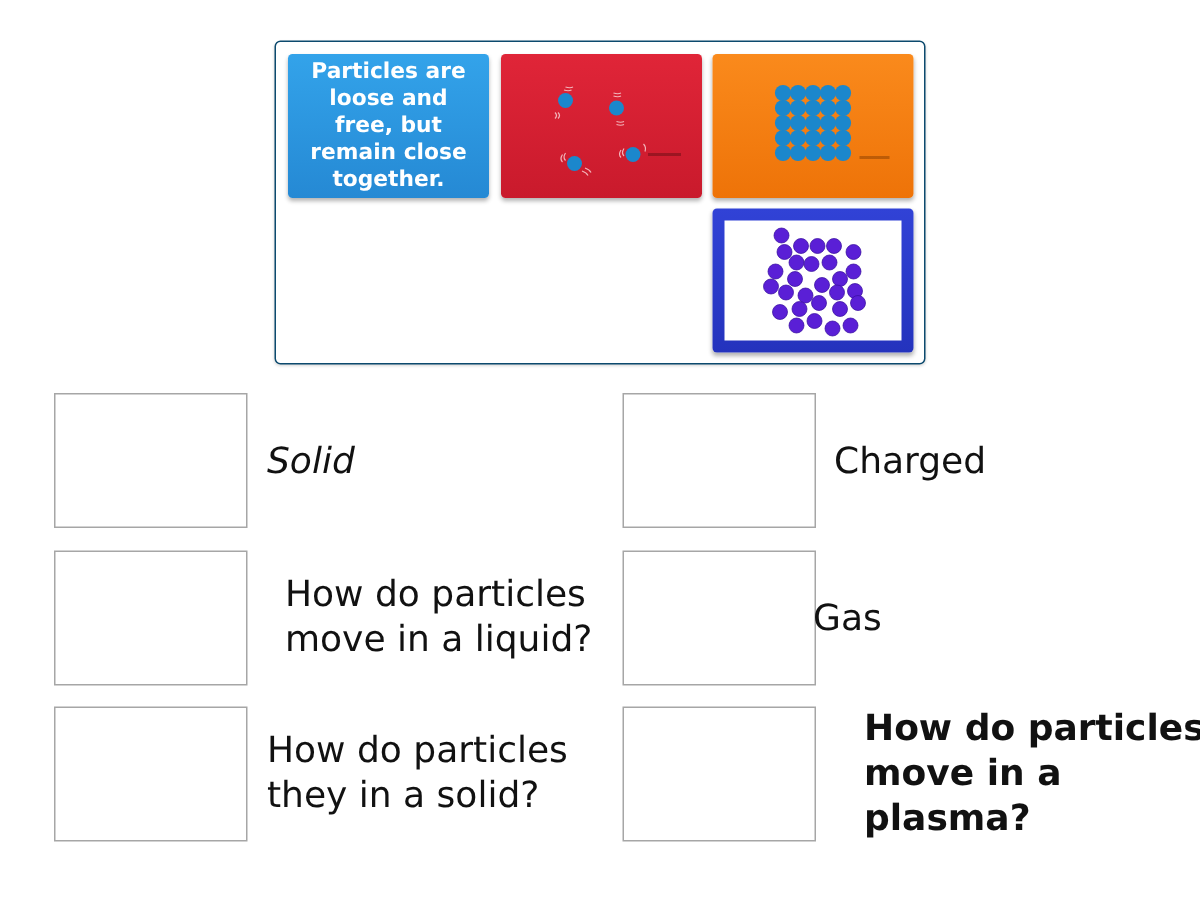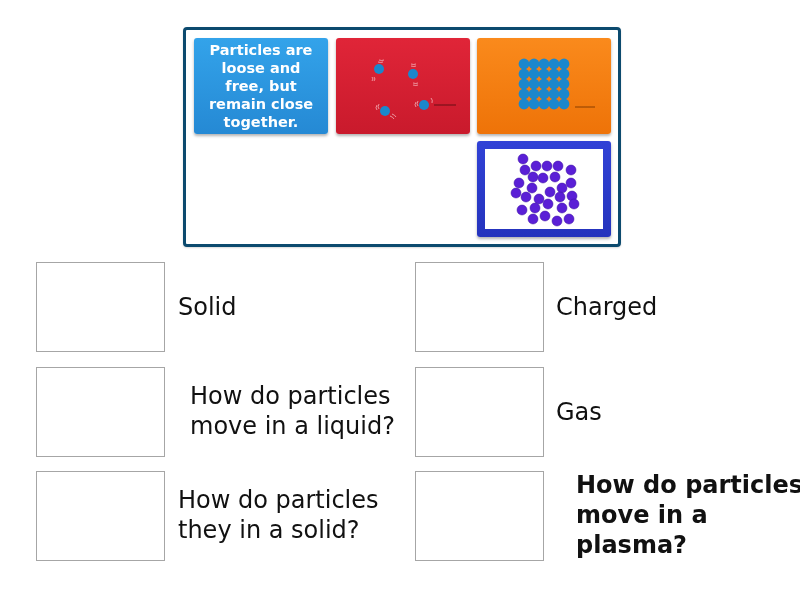--- a/index.html
+++ b/index.html
@@ -10,21 +10,21 @@
       background: #ffffff;
       overflow: hidden;
       font-family: "DejaVu Sans", "Liberation Sans", sans-serif;
     }
     .tray {
       position: absolute;
       left: 183px;
       top: 27px;
       width: 432px;
       height: 214px;
-      border: 3px solid #0c4a6e;
+      border: 1px solid #0c4a6e;
       border-radius: 4px;
       background: #ffffff;
       box-shadow: 0 1px 2px rgba(0,0,0,0.15);
     }
     .tile {
       position: absolute;
       width: 134px;
       height: 96px;
       border-radius: 3px;
       box-shadow: 0 2px 3px rgba(0,0,0,0.3);
@@ -176,40 +176,40 @@
         <circle cx="56" cy="78" r="5"></circle>
           <circle cx="68" cy="75" r="5"></circle>
           <circle cx="80" cy="80" r="5"></circle>
           <circle cx="92" cy="78" r="5"></circle>
       </g>
     </svg>
   </div>
 </div>
 
 <div class="drop-box" style="left:36px; top:262px;"></div>
-<div class="label" style="left:178px; top:262px;">
+<div class="label" style="left:178px; top:262px;font-style:italic;">
   <span>Solid</span>
 </div>
 
 <div class="drop-box" style="left:36px; top:367px;"></div>
 <div class="label" style="left:190px; top:366px; width:215px;">
   <span>How do particles move in a liquid?</span>
 </div>
 
 <div class="drop-box" style="left:36px; top:471px;"></div>
 <div class="label" style="left:178px; top:470px; width:215px;">
   <span>How do particles they in a solid?</span>
 </div>
 
 <div class="drop-box" style="left:415px; top:262px;"></div>
 <div class="label" style="left:556px; top:262px;">
   <span>Charged</span>
 </div>
 
 <div class="drop-box" style="left:415px; top:367px;"></div>
-<div class="label" style="left:556px; top:367px;">
+<div class="label" style="left:542px; top:367px;">
   <span>Gas</span>
 </div>
 
 <div class="drop-box" style="left:415px; top:471px;"></div>
 <div class="label" style="left:576px; top:470px; width:230px;font-weight:bold;">
   <span>How do particles move in a plasma?</span>
 </div>
 
 </body></html>

